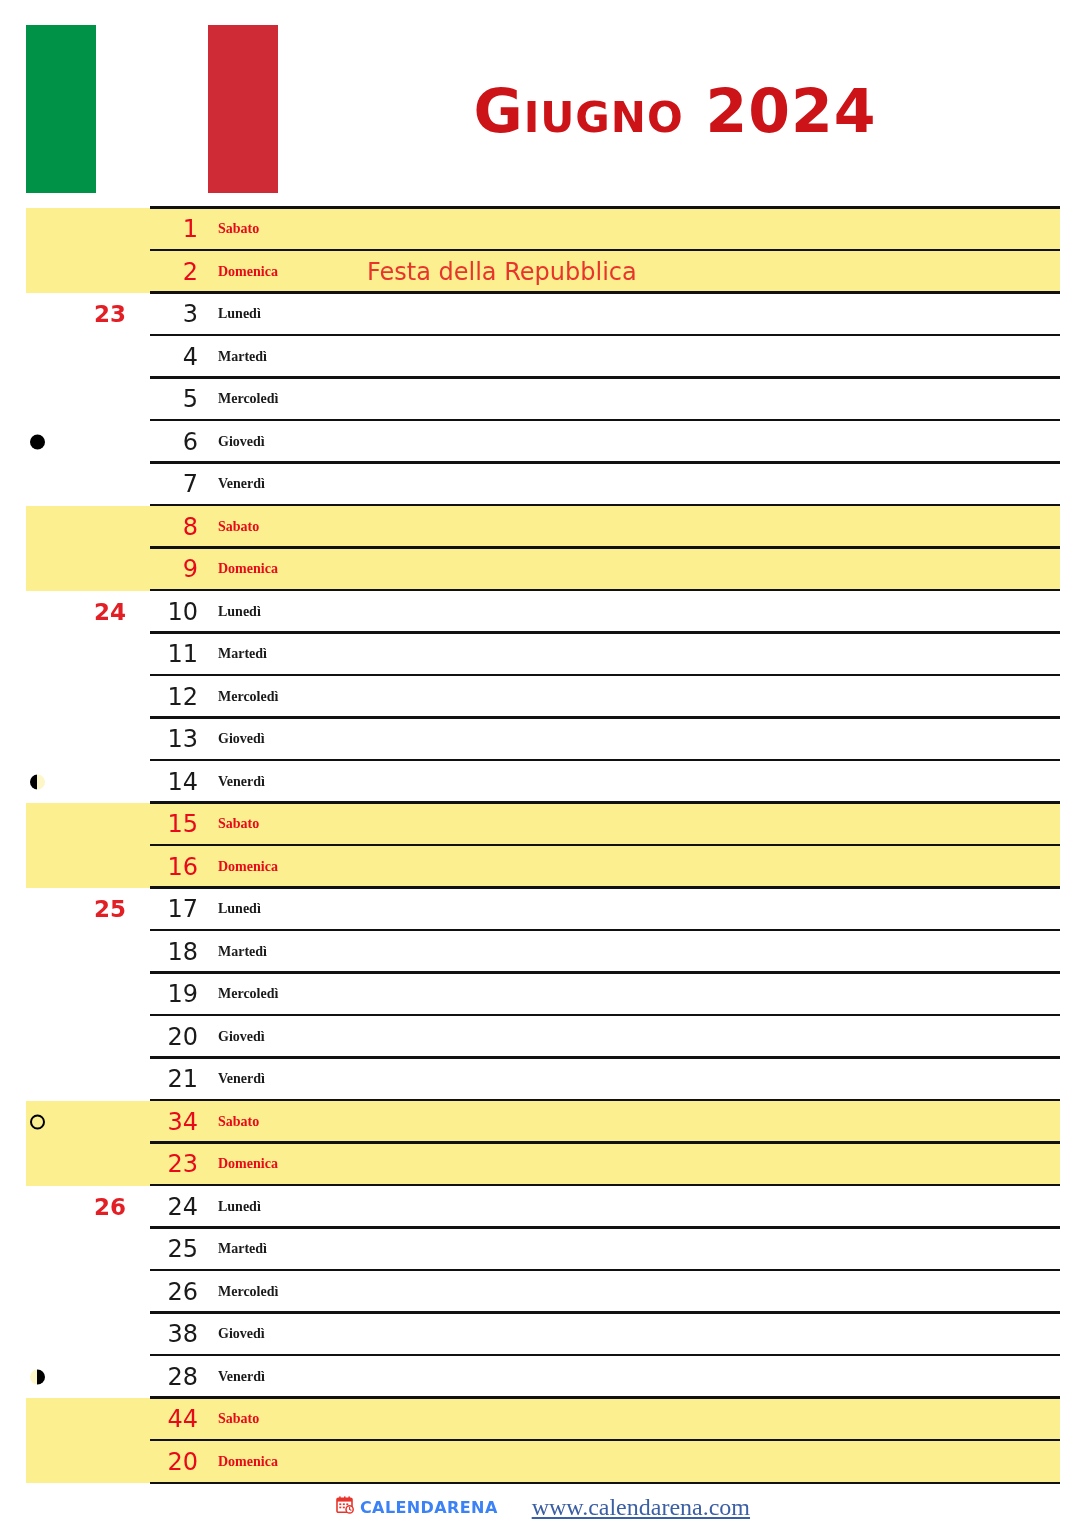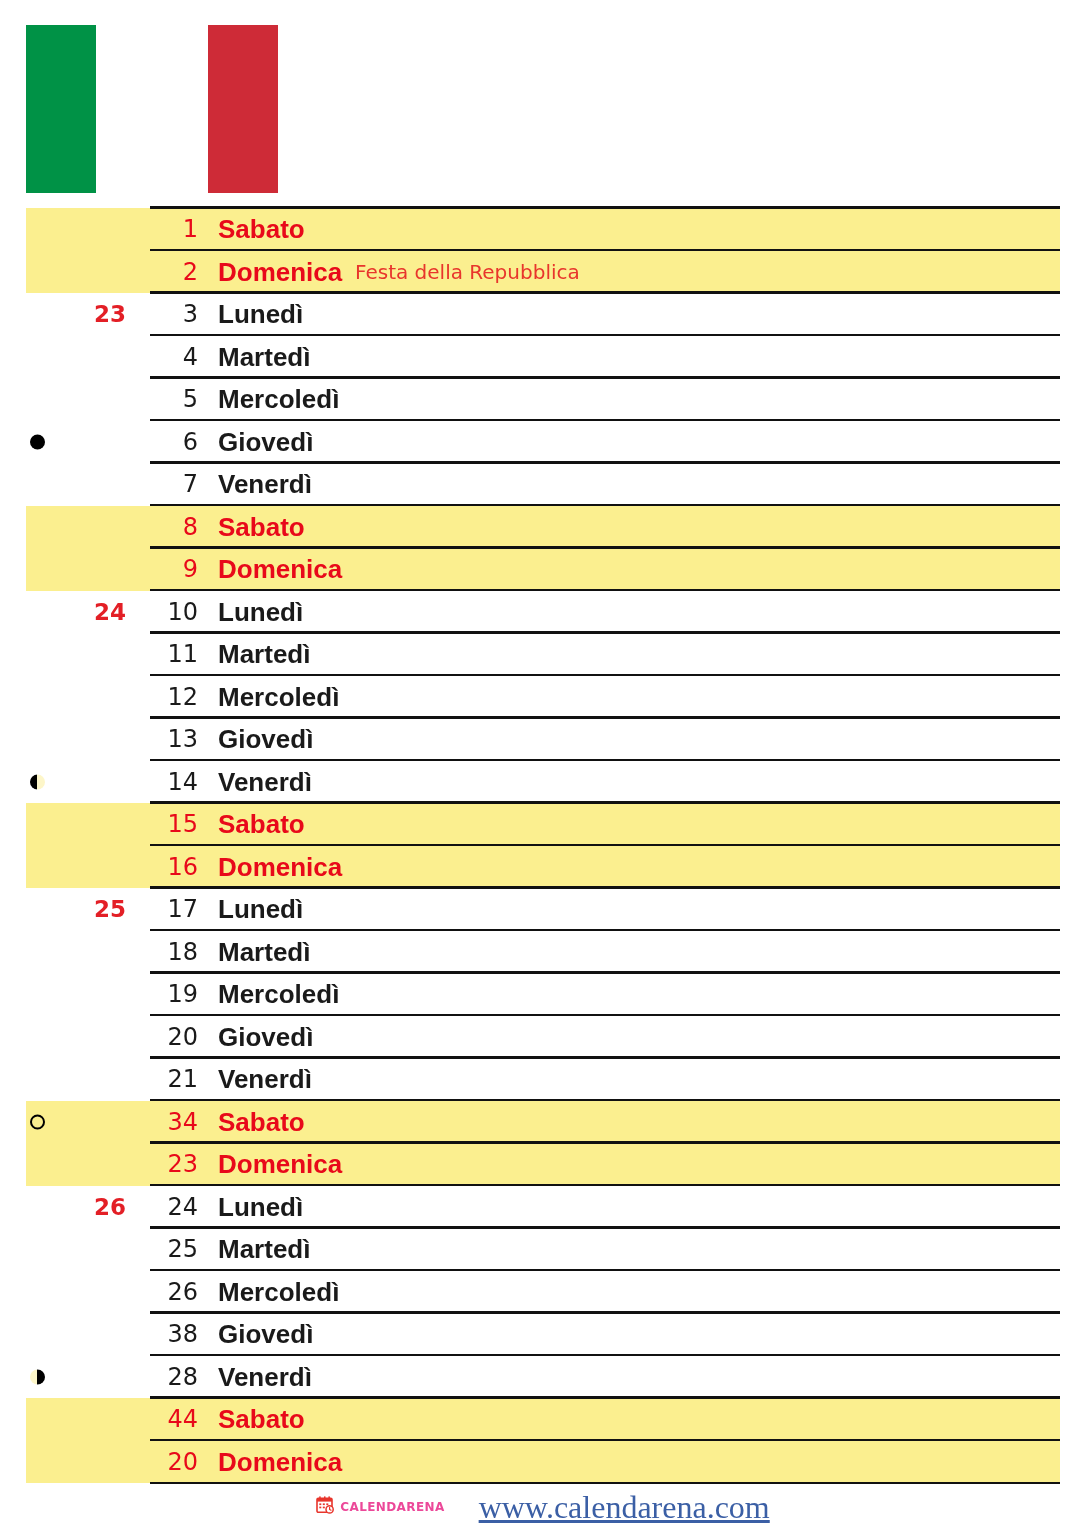--- a/index.html
+++ b/index.html
@@ -142,36 +142,36 @@
     font-size: 24px;
     line-height: 26px;
   }
 
   .dayname {
     position: absolute;
     left: 218px;
     top: 50%;
     transform: translateY(-50%);
     color: #1a1a1a;
-    font-family: Liberation Sans, sans-serif;
+    font-family: Liberation Serif, serif;
     font-weight: bold;
-    font-size: 26px;
+    font-size: 14px;
     line-height: 24px;
     white-space: nowrap;
   }
 
   .holiday {
     position: absolute;
-    left: 355px;
+    left: 367px;
     top: 50%;
     transform: translateY(-50%);
     color: #E8352C;
     font-family: "DejaVu Sans", sans-serif;
     font-weight: normal;
-    font-size: 20px;
+    font-size: 24px;
     line-height: 24px;
     white-space: nowrap;
   }
 
   .row.weekend .daynum,
   .row.weekend .dayname { color: #E8091A; }
   .row.weekend .dayname { font-weight: bold; }
 
   
   .footer {
@@ -185,40 +185,41 @@
     justify-content: center;
   }
   .brand {
     display: flex;
     align-items: center;
     gap: 5px;
   }
   .brand-name {
     font-family: "DejaVu Sans", sans-serif;
     font-weight: bold;
-    font-size: 12px;
+    font-size: 16px;
     letter-spacing: 0.4px;
-    color: #ec4899;
+    color: #3b82f6;
   }
   .site-url {
     margin-left: 34px;
     font-family: "Liberation Serif", serif;
-    font-size: 32px;
+    font-size: 24px;
     color: #3B5FA5;
     text-decoration: underline;
     white-space: nowrap;
   }
 </style>
 </head>
 <body>
 
 <div class="header">
   <div class="flag flag-green"></div>
   <div class="flag flag-white"></div>
   <div class="flag flag-red"></div>
+  <div class="title">Giugno 2024</div>
 </div>
 
 <div class="calendar" id="calendar">
     <div class="row weekend">
       <div class="weekend-band"></div>
       <div class="rule"></div>
       <div class="daynum">1</div>
       <div class="dayname">Sabato</div>
     </div>
     <div class="row weekend">

